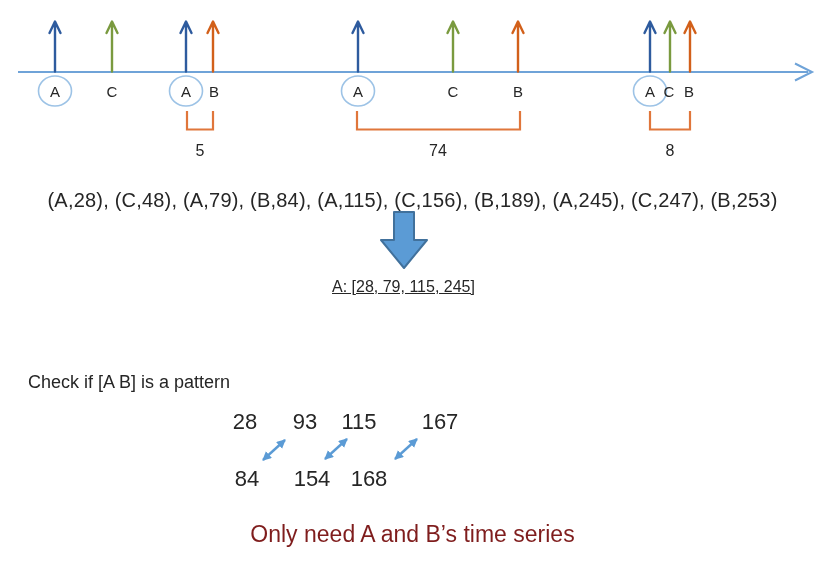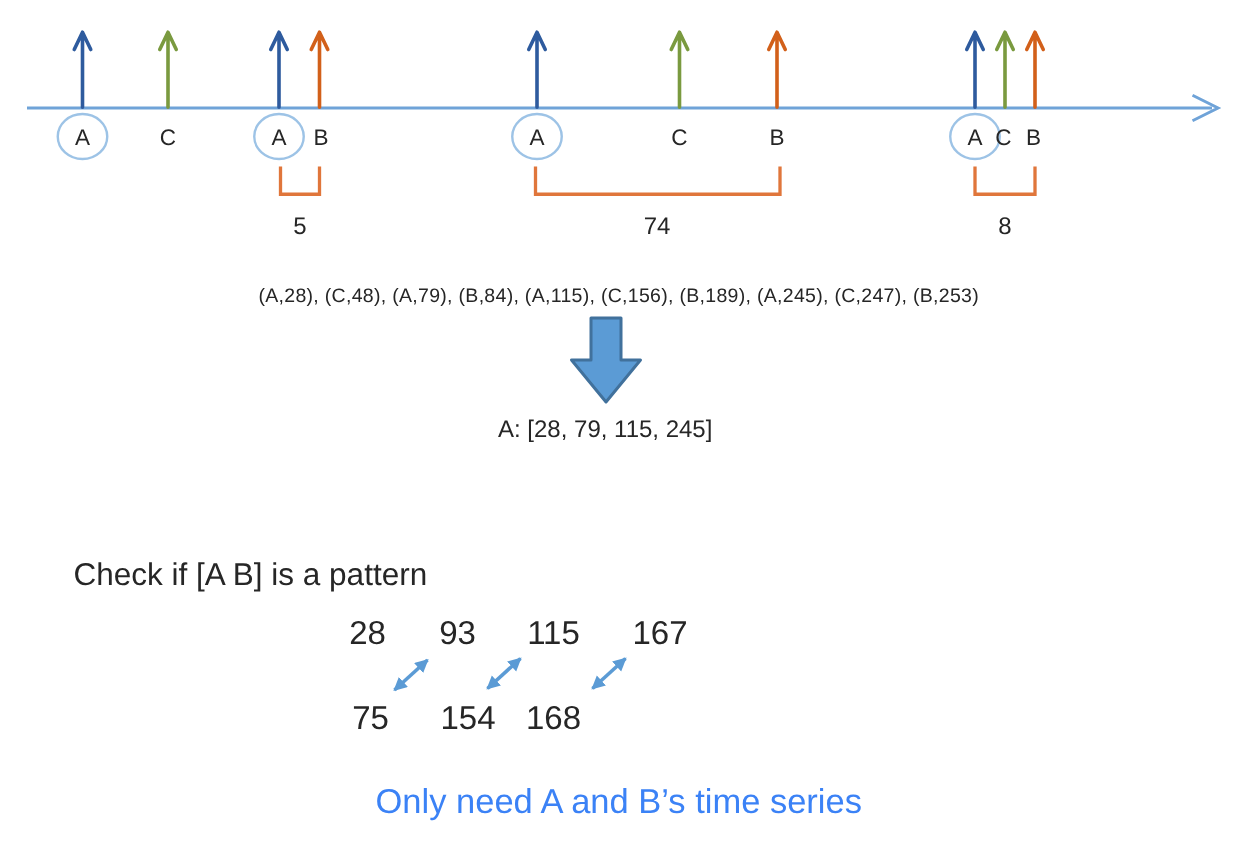--- a/index.html
+++ b/index.html
@@ -14,32 +14,33 @@
   }
   svg { position: absolute; left: 0; top: 0; }
   svg text {
     font-family: "Liberation Sans", sans-serif;
     fill: #262626;
   }
   .abs { position: absolute; }
   .seq-line {
     top: 189px; left: 0; width: 825px;
     text-align: center;
-    font-size: 13px;
+    font-size: 20px;
     letter-spacing: 0.2px;
     white-space: nowrap;
   }
   .series-block {
     left: 332px; top: 273px;
     font-size: 16px;
     line-height: 28px;
+    text-decoration: underline;
   }
   .check-title {
-    left: 49px; top: 372px;
-    font-size: 21px;
+    left: 28px; top: 372px;
+    font-size: 18px;
   }
   .num {
     font-size: 22px;
     transform: translateX(-50%);
     white-space: nowrap;
   }
   .num-top { top: 409px; }
   .num-bottom { top: 466px; }
   .footnote {
     top: 521px; left: 0; width: 825px;
@@ -120,22 +121,22 @@
   <div class="abs seq-line">(A,28), (C,48), (A,79), (B,84), (A,115), (C,156), (B,189), (A,245), (C,247), (B,253)</div>
 
   <div class="abs series-block">
     <div>A: [28, 79, 115, 245]</div>
   </div>
 
   <div class="abs check-title">Check if [A B] is a pattern</div>
 
   <div class="abs num num-top" style="left:245px">28</div>
   <div class="abs num num-top" style="left:305px">93</div>
-  <div class="abs num num-top" style="left:369px">115</div>
+  <div class="abs num num-top" style="left:359px">115</div>
   <div class="abs num num-top" style="left:440px">167</div>
 
-  <div class="abs num num-bottom" style="left:247px">75</div>
+  <div class="abs num num-bottom" style="left:247px">84</div>
   <div class="abs num num-bottom" style="left:312px">154</div>
   <div class="abs num num-bottom" style="left:369px">168</div>
 
-  <div class="abs footnote" style="color:#3b82f6">Only need A and B’s time series</div>
+  <div class="abs footnote" style="color:#7f1d1d">Only need A and B’s time series</div>
 
 </div>
 
 </body></html>

